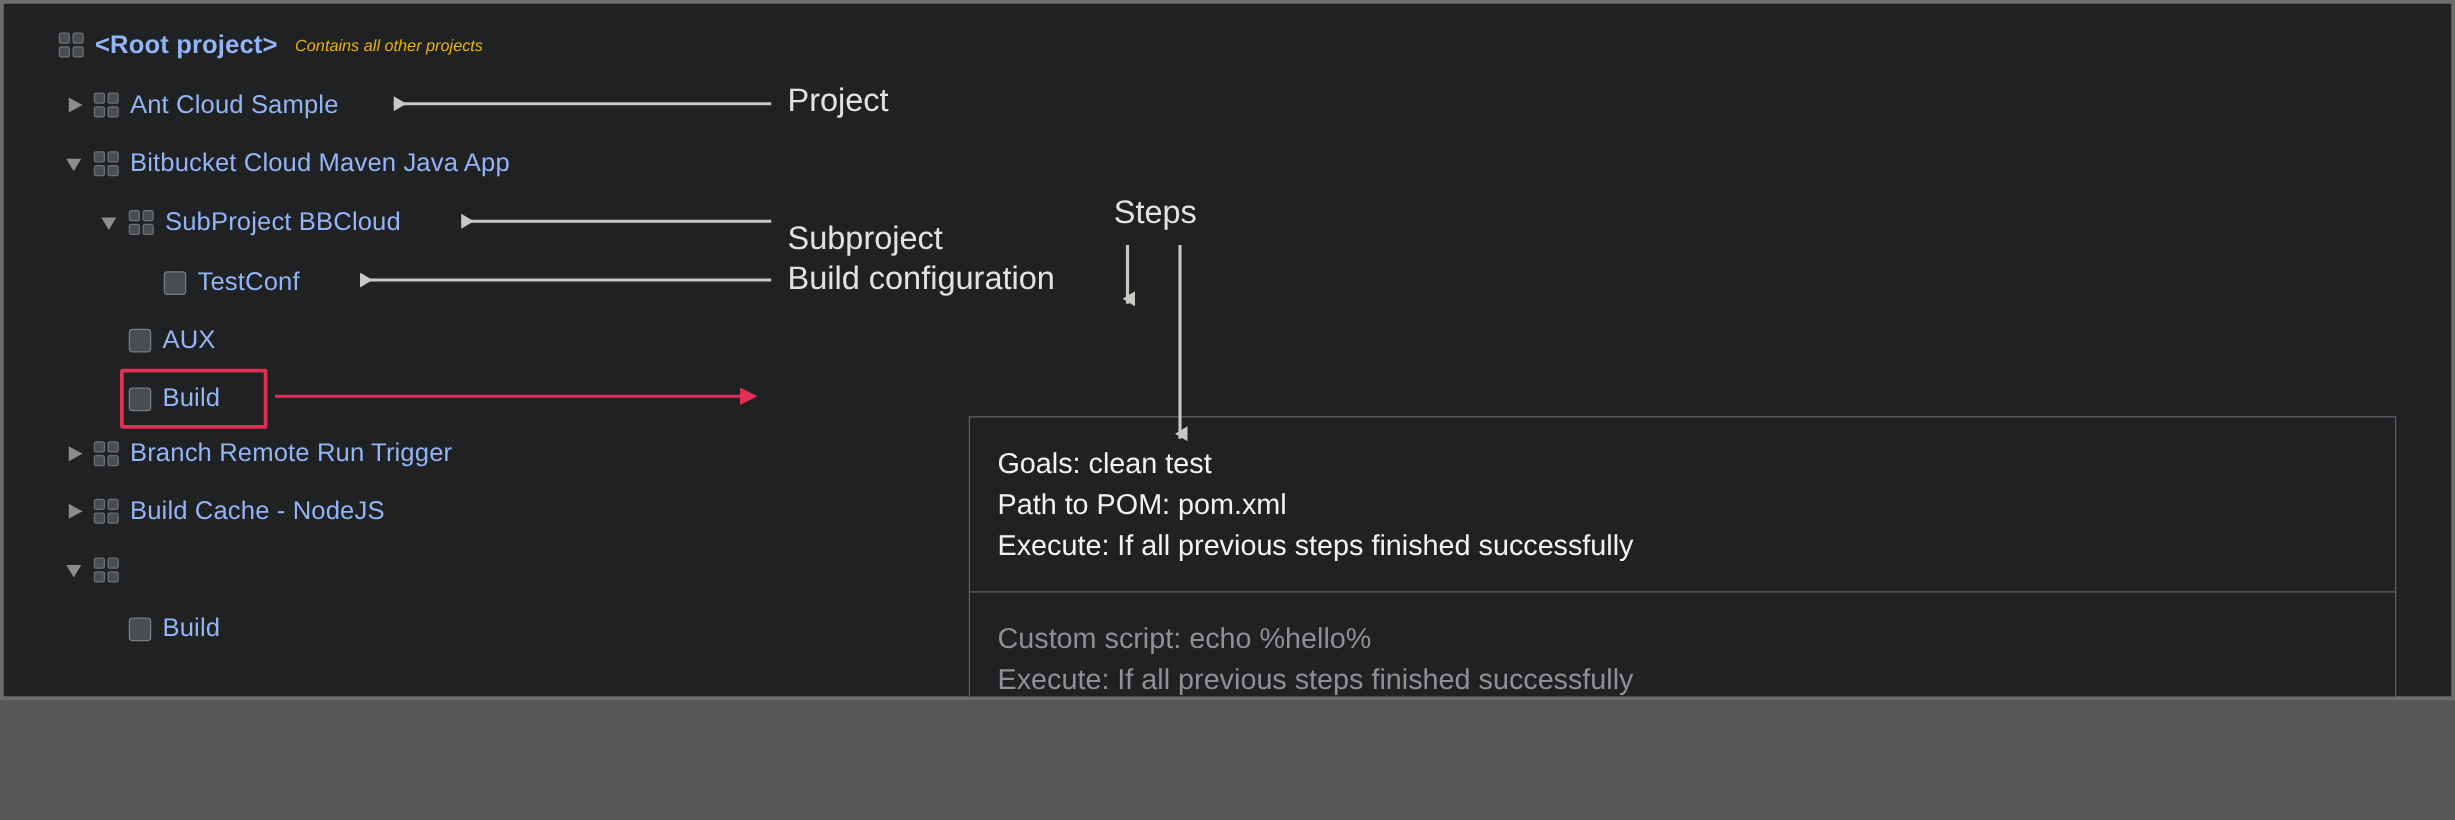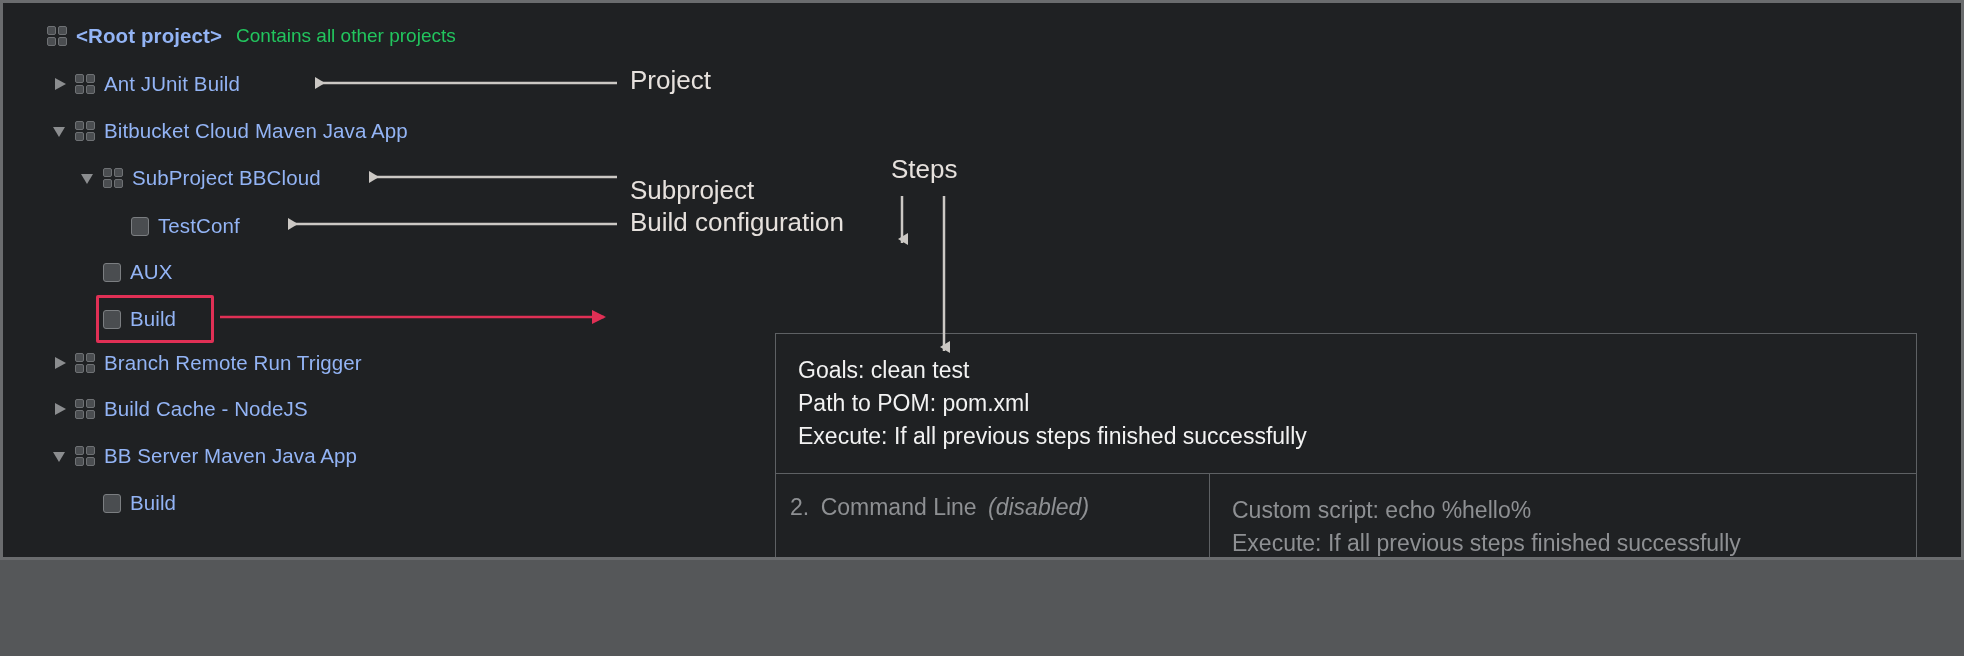--- a/index.html
+++ b/index.html
@@ -85,23 +85,24 @@
     border: 1.5px solid #7b7e81;
     box-sizing: border-box;
   }
   .node-label {
     font-size: 20.5px;
     color: #93b4f5;
     letter-spacing: 0.1px;
   }
   .node-label.root { font-weight: 700; }
   .node-desc {
-    font-size: 19px;
-    color: #22c55e;
+    font-size: 13px;
+    color: #eab308;
     margin-left: 14px;
+    font-style: italic;
   }
 
   
   .hl-box {
     position: absolute;
     border: 3px solid #e03055;
     border-radius: 2px;
     box-sizing: border-box;
   }
 
@@ -182,21 +183,21 @@
         <span class="node-desc">Contains all other projects</span>
       </div>
       <div class="tree-row" style="left: 46px; top: 64px;">
         <span class="twisty collapsed"></span>
         <span class="icon-project">
           <i></i>
           <i></i>
           <i></i>
           <i></i>
         </span>
-        <span class="node-label">Ant JUnit Build</span>
+        <span class="node-label">Ant Cloud Sample</span>
       </div>
       <div class="tree-row" style="left: 46px; top: 111px;">
         <span class="twisty expanded"></span>
         <span class="icon-project">
           <i></i>
           <i></i>
           <i></i>
           <i></i>
         </span>
         <span class="node-label">Bitbucket Cloud Maven Java App</span>
@@ -247,21 +248,20 @@
         <span class="node-label">Build Cache - NodeJS</span>
       </div>
       <div class="tree-row" style="left: 46px; top: 436px;">
         <span class="twisty expanded"></span>
         <span class="icon-project">
           <i></i>
           <i></i>
           <i></i>
           <i></i>
         </span>
-        <span class="node-label">BB Server Maven Java App</span>
       </div>
       <div class="tree-row" style="left: 74px; top: 483px;">
         <span class="twisty none"></span>
         <span class="icon-config"></span>
         <span class="node-label">Build</span>
       </div>
     </div>
 
   <div class="hl-box" style="left:93px; top:292px; width:118px; height:48px;"></div>
 
@@ -274,25 +274,20 @@
 
     <div class="steps-row">
       <div class="cell-detail">
         <div class="step-detail-line">Goals: clean test</div>
         <div class="step-detail-line">Path to POM: pom.xml</div>
         <div class="step-detail-line">Execute: If all previous steps finished successfully</div>
       </div>
     </div>
 
     <div class="steps-row disabled">
-      <div class="cell-name h2">
-        <span class="step-title" style="margin-right: 7px;">2.</span>
-        <span class="step-title">Command Line</span>
-        <span class="step-title disabled-tag" style="margin-left: 7px;">(disabled)</span>
-      </div>
       <div class="cell-detail">
         <div class="step-detail-line">Custom script: echo %hello%</div>
         <div class="step-detail-line">Execute: If all previous steps finished successfully</div>
       </div>
     </div>
 
   </div>
 
   <svg id="overlay" viewBox="0 0 1964 656">
     <defs>

